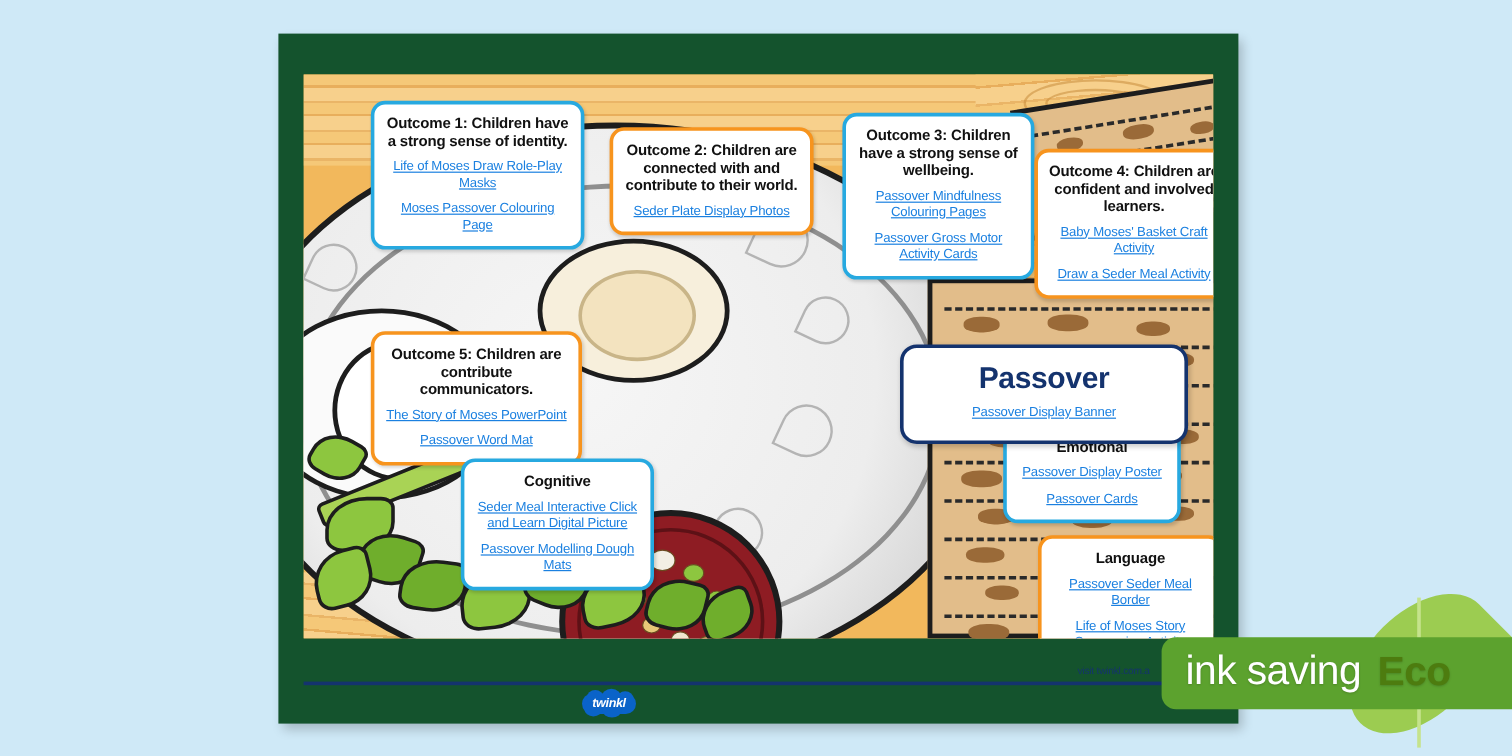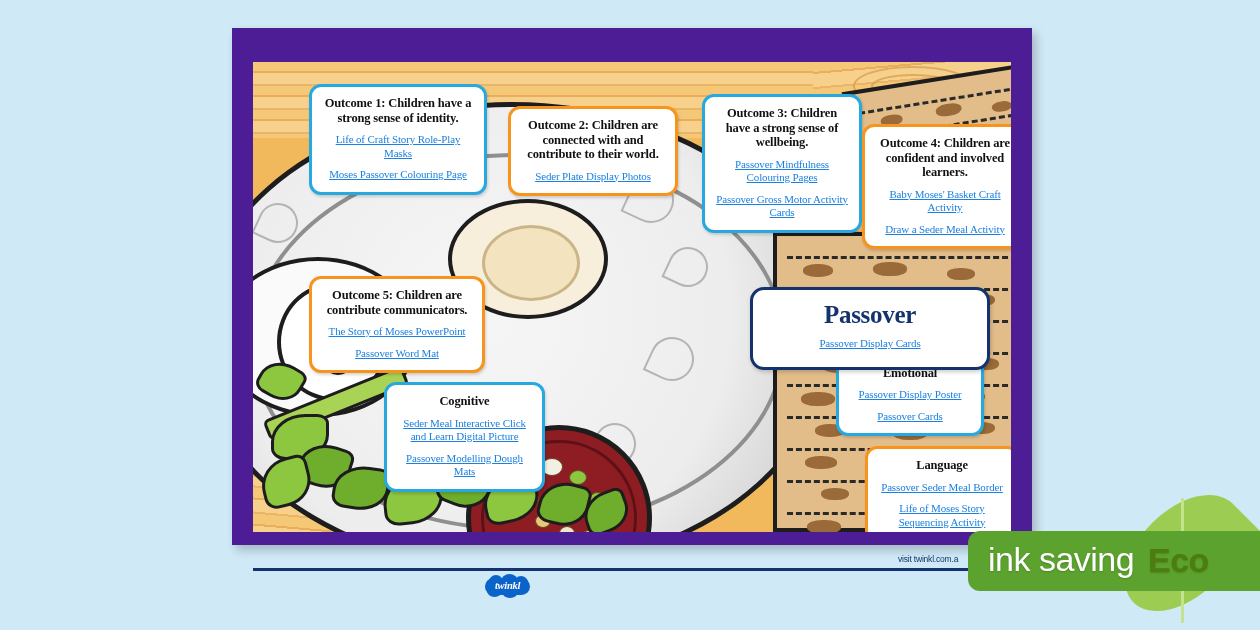--- a/index.html
+++ b/index.html
@@ -8,24 +8,23 @@
     width: 1260px; height: 630px;
     overflow: hidden;
     font-family: "Liberation Sans", sans-serif;
   }
   body { background: #cfe9f7; position: relative; }
 
   
   #page-sheet {
     position: absolute;
     left: 232px; top: 28px;
-    width: 800px; height: 517px;
-    background: #4c1d95;
+    width: 800px; height: 575px;
+    background: #14532d;
     box-shadow: 4px 5px 9px rgba(0,0,0,0.22);
-    font-family: Liberation Serif, serif;
   }
 
   
   #poster {
     position: absolute;
     left: 21px; top: 34px;
     width: 758px; height: 470px;
     overflow: hidden;
     background: #f2b85c;
   }
@@ -398,21 +397,21 @@
       <div class="speck" style="left:44px;top:252px;width:28px;height:12px;"></div>
       <div class="speck" style="left:122px;top:254px;width:32px;height:13px;"></div>
       <div class="speck" style="left:194px;top:250px;width:26px;height:12px;"></div>
       <div class="speck" style="left:30px;top:284px;width:34px;height:14px;"></div>
       <div class="speck" style="left:110px;top:286px;width:30px;height:13px;"></div>
       <div class="speck" style="left:184px;top:282px;width:28px;height:12px;"></div>
     </div>
 
     <div class="card blue" style="left:56px;top:22px;width:178px;">
       <div class="card-title">Outcome 1: Children have a strong sense of identity.</div>
-      <span class="link">Life of Craft Story Role-Play Masks</span>
+      <span class="link">Life of Moses Draw Role-Play Masks</span>
       <span class="link">Moses Passover Colouring Page</span>
     </div>
 
     <div class="card orange" style="left:232px;top:44px;width:170px;margin-left:23px;">
       <div class="card-title">Outcome 2: Children are connected with and contribute to their world.</div>
       <span class="link">Seder Plate Display Photos</span>
     </div>
 
     <div class="card blue" style="left:449px;top:32px;width:160px;">
       <div class="card-title">Outcome 3: Children have a strong sense of wellbeing.</div>
@@ -447,21 +446,21 @@
     <div class="card orange" style="left:612px;top:384px;width:154px;">
       <div class="card-title">Language</div>
       <span class="link">Passover Seder Meal Border</span>
       <span class="link">Life of Moses Story Sequencing Activity</span>
     </div>
 
   </div>
 
   <div id="banner-card">
     <div id="banner-title">Passover</div>
-    <span id="banner-link">Passover Display Cards</span>
+    <span id="banner-link">Passover Display Banner</span>
   </div>
 
   <div id="footer-rule"></div>
   <div id="twinkl-logo">
     <div class="cloud"></div>
     <div class="bump" style="left:4px;top:1px;width:14px;height:13px;"></div>
     <div class="bump" style="left:16px;top:0px;width:17px;height:15px;"></div>
     <div class="bump" style="left:29px;top:2px;width:14px;height:13px;"></div>
     <div class="bump" style="left:2px;top:11px;width:15px;height:12px;"></div>
     <div class="bump" style="left:17px;top:12px;width:16px;height:12px;"></div>

